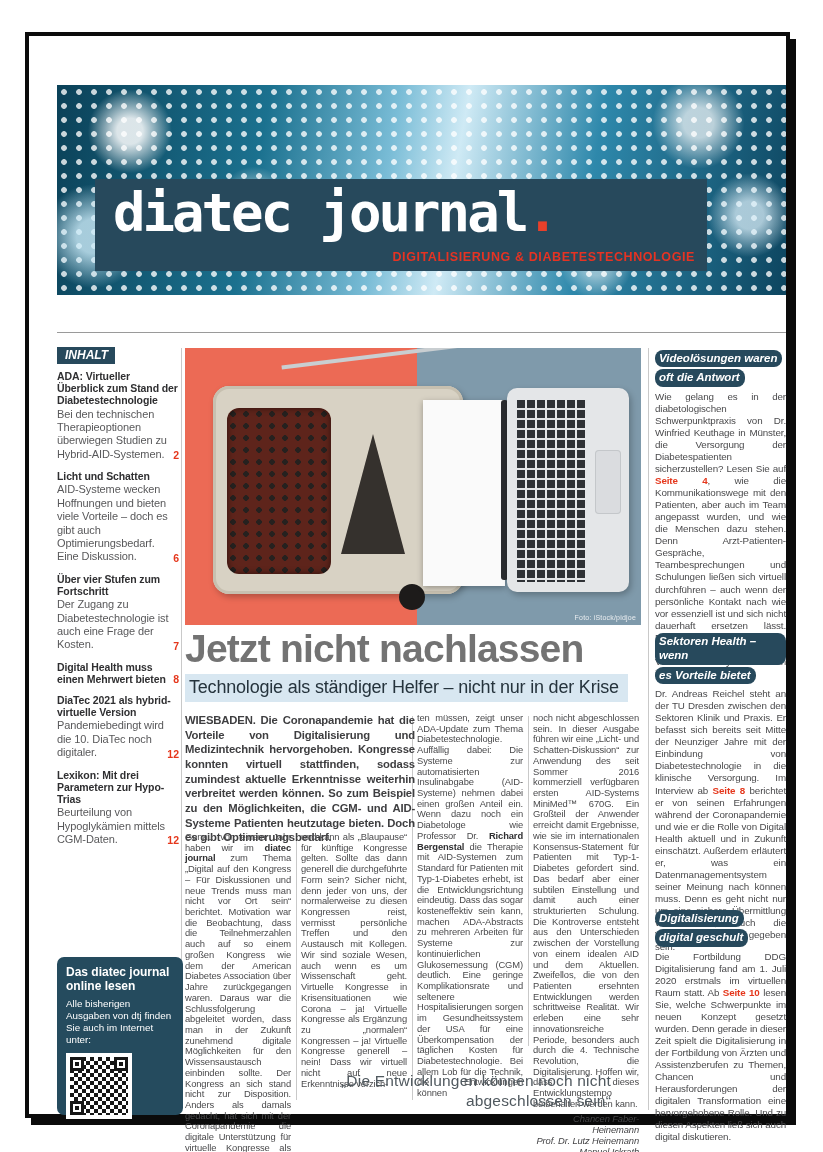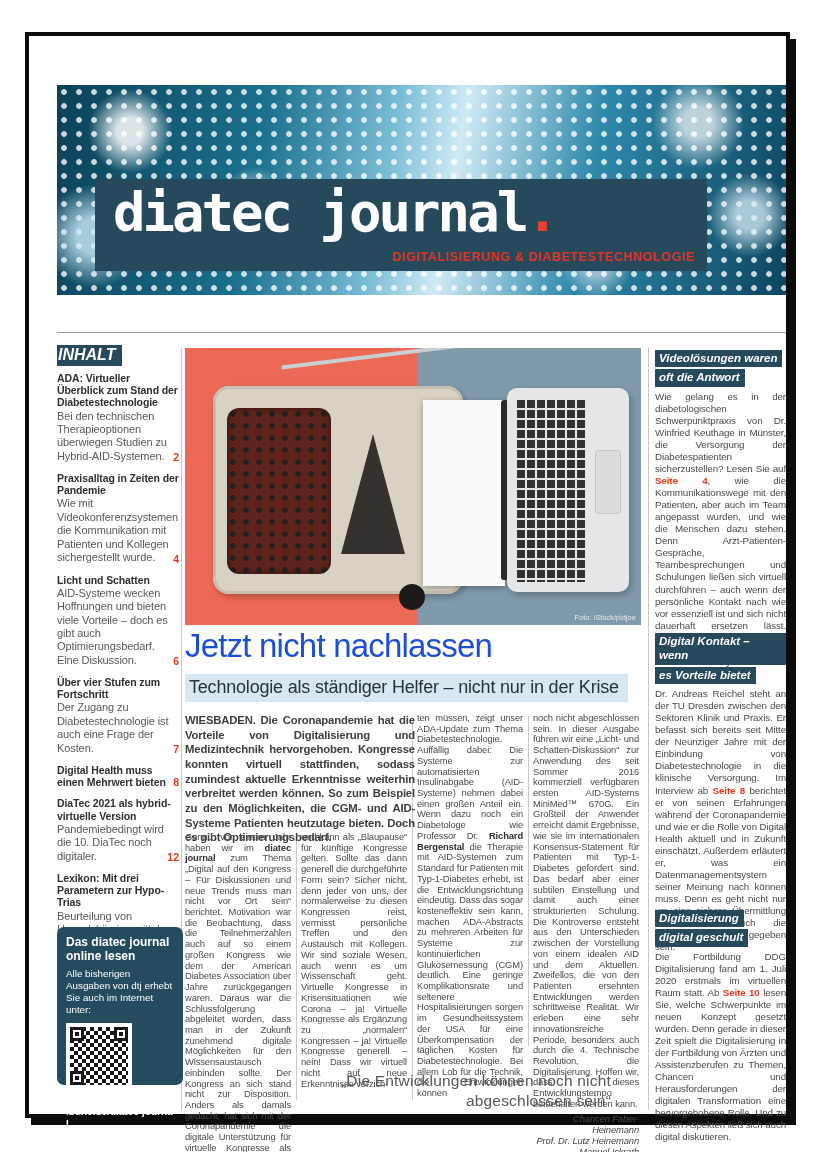--- a/index.html
+++ b/index.html
@@ -28,26 +28,26 @@
   .dateline{position:absolute;left:28px;top:266px;width:729px;height:22px;font-size:12px;font-weight:bold;color:#3c3c3e;}
   .corner-logo{position:absolute;right:0;top:-4px;font-size:20px;font-weight:bold;letter-spacing:-.5px;}
   .corner-logo .r{color:#e63323;} .corner-logo .t{color:#27495c;}
   .rule{position:absolute;left:28px;top:296px;width:729px;border-top:1px solid #9a9a9a;}
   
   .content{position:absolute;left:28px;top:309px;width:729px;height:770px;}
   .vline{position:absolute;width:1px;background:#c9c9c9;}
   
   .leftcol{position:absolute;left:0;top:0;width:122px;}
   .inhalt-tag{display:inline-block;background:#27495c;color:#fff;font-weight:bold;font-style:italic;
-              font-size:16px;padding:1px 7px 2px 1px;margin-bottom:6px;}
+              font-size:12px;padding:1px 7px 2px 8px;margin-bottom:6px;}
   .toc-item{position:relative;margin-bottom:9px;cursor:pointer;}
   .toc-title{font-size:10.5px;line-height:1.16;font-weight:bold;color:#2f2f31;letter-spacing:-.1px;}
   .toc-desc{font-size:11px;line-height:1.22;color:#58585a;letter-spacing:-.1px;margin-top:1px;padding-right:2px;}
   .toc-page{position:absolute;right:0;bottom:0;color:#e5371c;font-weight:bold;font-size:10.5px;}
-  .online-box{position:absolute;left:0;top:582px;width:126px;height:158px;box-sizing:border-box;
+  .online-box{position:absolute;left:0;top:612px;width:126px;height:158px;box-sizing:border-box;
               background:#254b5e;border-radius:7px;padding:8px 9px;color:#fff;}
   .ob-title{font-weight:bold;font-size:12px;line-height:1.2;}
   .ob-text{font-size:9.8px;line-height:1.25;margin-top:4px;}
   .qr{width:58px;height:58px;background:#fff;position:relative;margin:6px 0 5px 0;
       background-image:repeating-conic-gradient(#161616 0 25%, #ffffff 0 50%);
       background-size:8px 8px;border:4px solid #fff;box-sizing:content-box;}
   .fp{position:absolute;width:14px;height:14px;border:3px solid #161616;background:#fff;box-sizing:border-box;}
   .fp::after{content:"";position:absolute;left:2px;top:2px;width:4px;height:4px;background:#161616;}
   .fp.f1{left:0;top:0;} .fp.f2{right:0;top:0;} .fp.f3{left:0;bottom:0;}
   .ob-url{font-weight:bold;font-size:10px;line-height:1.25;word-break:break-all;cursor:pointer;}
@@ -70,40 +70,40 @@
   .laptop{position:absolute;left:322px;top:40px;width:122px;height:204px;background:#e4e6e8;border-radius:10px;
           box-shadow:2px 3px 6px rgba(0,0,0,.25);}
   .lap-hinge{position:absolute;left:316px;top:52px;width:7px;height:180px;background:#2a2c2f;border-radius:3px;}
   .lap-keys{position:absolute;left:8px;top:10px;width:72px;height:184px;background:#2f3236;
             background-image:linear-gradient(#e4e6e8 1.6px,rgba(0,0,0,0) 1.6px),
                              linear-gradient(90deg,#e4e6e8 1.6px,rgba(0,0,0,0) 1.6px);
             background-size:10px 10px;border-radius:3px;}
   .lap-pad{position:absolute;left:88px;top:62px;width:26px;height:64px;background:#dadcdf;border-radius:4px;
            box-shadow:inset 0 0 0 1px #c4c7ca;}
   .photo-credit{position:absolute;right:5px;bottom:4px;color:#e9edf0;font-size:7px;letter-spacing:.2px;}
-  .headline{position:absolute;left:0;top:284px;width:456px;font-size:33px;font-weight:normal;color:#1d4ed8;
+  .headline{position:absolute;left:0;top:284px;width:456px;font-size:39px;font-weight:bold;color:#737373;
             letter-spacing:-.8px;line-height:1;}
   .subhead{position:absolute;left:0;top:329px;background:#d8e7f1;color:#25333c;font-size:18px;
            padding:3px 9px 4px 4px;letter-spacing:-.2px;}
   .intro{position:absolute;left:0;top:368px;width:230px;font-size:11.3px;font-weight:bold;color:#3e3e40;
          line-height:1.3;text-align:justify;letter-spacing:-.15px;}
   .bodycol{position:absolute;width:106px;font-size:9.4px;line-height:1.14;color:#4a4a4c;
            text-align:justify;letter-spacing:-.12px;}
   .bodycol b{color:#2f2f31;}
   .c1{left:0;top:487px;} .c2{left:116px;top:487px;} .c3{left:232px;top:368px;} .c4{left:348px;top:368px;}
   .authors{margin-top:3px;font-style:italic;text-align:right;font-size:9.4px;line-height:1.2;color:#454547;}
   .quote{position:absolute;left:96px;top:726px;width:330px;text-align:right;font-size:15.5px;
          color:#50595f;line-height:1.3;letter-spacing:.2px;}
   
   .rightcol{position:absolute;left:598px;top:0;width:131px;}
   .sb-sec{position:absolute;left:0;width:131px;}
   .s0{top:3px;} .s1{top:288px;} .s2{top:563px;}
   .sb-head{margin-bottom:4px;}
   .sb-head span{display:inline-block;background:#27495c;color:#fff;font-weight:bold;font-style:italic;
-                font-size:11.5px;line-height:1.25;padding:1px 5px 2px 4px;}
+                font-size:11.5px;line-height:1.25;padding:1px 5px 2px 4px;border-radius:8px;}
   .sb-head .l2{margin-top:-1px;text-align:right;}
   .sb-body{font-size:9.8px;line-height:1.23;text-align:justify;color:#4a4a4c;letter-spacing:-.12px;}
   .seite{color:#e5371c;font-weight:bold;cursor:pointer;}
 </style>
 </head>
 <body>
 
 <div class="frame">
 
   <div class="bokeh">
@@ -125,25 +125,20 @@
 
     <div class="leftcol">
       <div class="inhalt-tag">INHALT</div>
 
       <div class="toc-item">
         <div class="toc-title">ADA: Virtueller Überblick zum Stand der Diabetestechnologie</div>
         <div class="toc-desc">Bei den technischen Therapieoptionen überwiegen Studien zu Hybrid-AID-Systemen.</div>
         <span class="toc-page">2</span>
       </div>
       <div class="toc-item">
-        <div class="toc-title">Praxisalltag in Zeiten der Pandemie</div>
-        <div class="toc-desc">Wie mit Videokonferenzsystemen die Kommunikation mit Patienten und Kollegen sichergestellt wurde.</div>
-        <span class="toc-page">4</span>
-      </div>
-      <div class="toc-item">
         <div class="toc-title">Licht und Schatten</div>
         <div class="toc-desc">AID-Systeme wecken Hoffnungen und bieten viele Vorteile – doch es gibt auch Optimierungsbedarf. Eine Diskussion.</div>
         <span class="toc-page">6</span>
       </div>
       <div class="toc-item">
         <div class="toc-title">Über vier Stufen zum Fortschritt</div>
         <div class="toc-desc">Der Zugang zu Diabetestechnologie ist auch eine Frage der Kosten.</div>
         <span class="toc-page">7</span>
       </div>
       <div class="toc-item">
@@ -156,21 +151,21 @@
         <span class="toc-page">12</span>
       </div>
       <div class="toc-item">
         <div class="toc-title">Lexikon: Mit drei Parametern zur Hypo-Trias</div>
         <div class="toc-desc">Beurteilung von Hypoglykämien mittels CGM-Daten.</div>
         <span class="toc-page">12</span>
       </div>
 
       <div class="online-box">
         <div class="ob-title">Das diatec journal online lesen</div>
-        <div class="ob-text">Alle bisherigen Ausgaben von dtj erhebt Sie auch im Internet unter:</div>
+        <div class="ob-text">Alle bisherigen Ausgaben von dtj finden Sie auch im Internet unter:</div>
         <div class="qr">
           <div class="fp f1"></div>
           <div class="fp f2"></div>
           <div class="fp f3"></div>
         </div>
         <div class="ob-url">https://www.medical-tribune.de/diatec-journal</div>
       </div>
     </div>
 
     <div class="center">
@@ -216,21 +211,21 @@
       <div class="sb-sec s0">
         <div class="sb-head">
           <span>Videolösungen waren</span><br>
           <span class="l2">oft die Antwort</span>
         </div>
         <div class="sb-body"><span>Wie gelang es in der diabetologischen Schwerpunktpraxis von Dr. Winfried Keuthage in Münster, die Versorgung der Diabetespatienten sicherzustellen? Lesen Sie auf </span><span class="seite">Seite 4</span><span>, wie die Kommunikationswege mit den Patienten, aber auch im Team angepasst wurden, und wie die Menschen dazu stehen. Denn Arzt-Patienten-Gespräche, Teambesprechungen und Schulungen ließen sich virtuell durchführen – auch wenn der persönliche Kontakt nach wie vor essenziell ist und sich nicht dauerhaft ersetzen lässt. Dennoch plant Dr. Keuthage, entsprechende Videokonferenzsysteme auch in Zukunft zu nutzen.</span></div>
       </div>
 
       <div class="sb-sec s1">
         <div class="sb-head">
-          <span>Digital Kontakt – wenn</span><br>
+          <span>Sektoren Health – wenn</span><br>
           <span class="l2">es Vorteile bietet</span>
         </div>
         <div class="sb-body"><span>Dr. Andreas Reichel steht an der TU Dresden zwischen den Sektoren Klinik und Praxis. Er befasst sich bereits seit Mitte der Neunziger Jahre mit der Einbindung von Diabetestechnologie in die klinische Versorgung. Im Interview ab </span><span class="seite">Seite 8</span><span> berichtet er von seinen Erfahrungen während der Coronapandemie und wie er die Rolle von Digital Health aktuell und in Zukunft einschätzt. Außerdem erläutert er, was ein Datenmanagementsystem seiner Meinung nach können muss. Denn es geht nicht nur um eine sichere Übermittlung von Daten, auch die Vernetzung muss gegeben sein.</span></div>
       </div>
 
       <div class="sb-sec s2">
         <div class="sb-head">
           <span>Digitalisierung</span><br>
           <span class="l2">digital geschult</span>
         </div>

